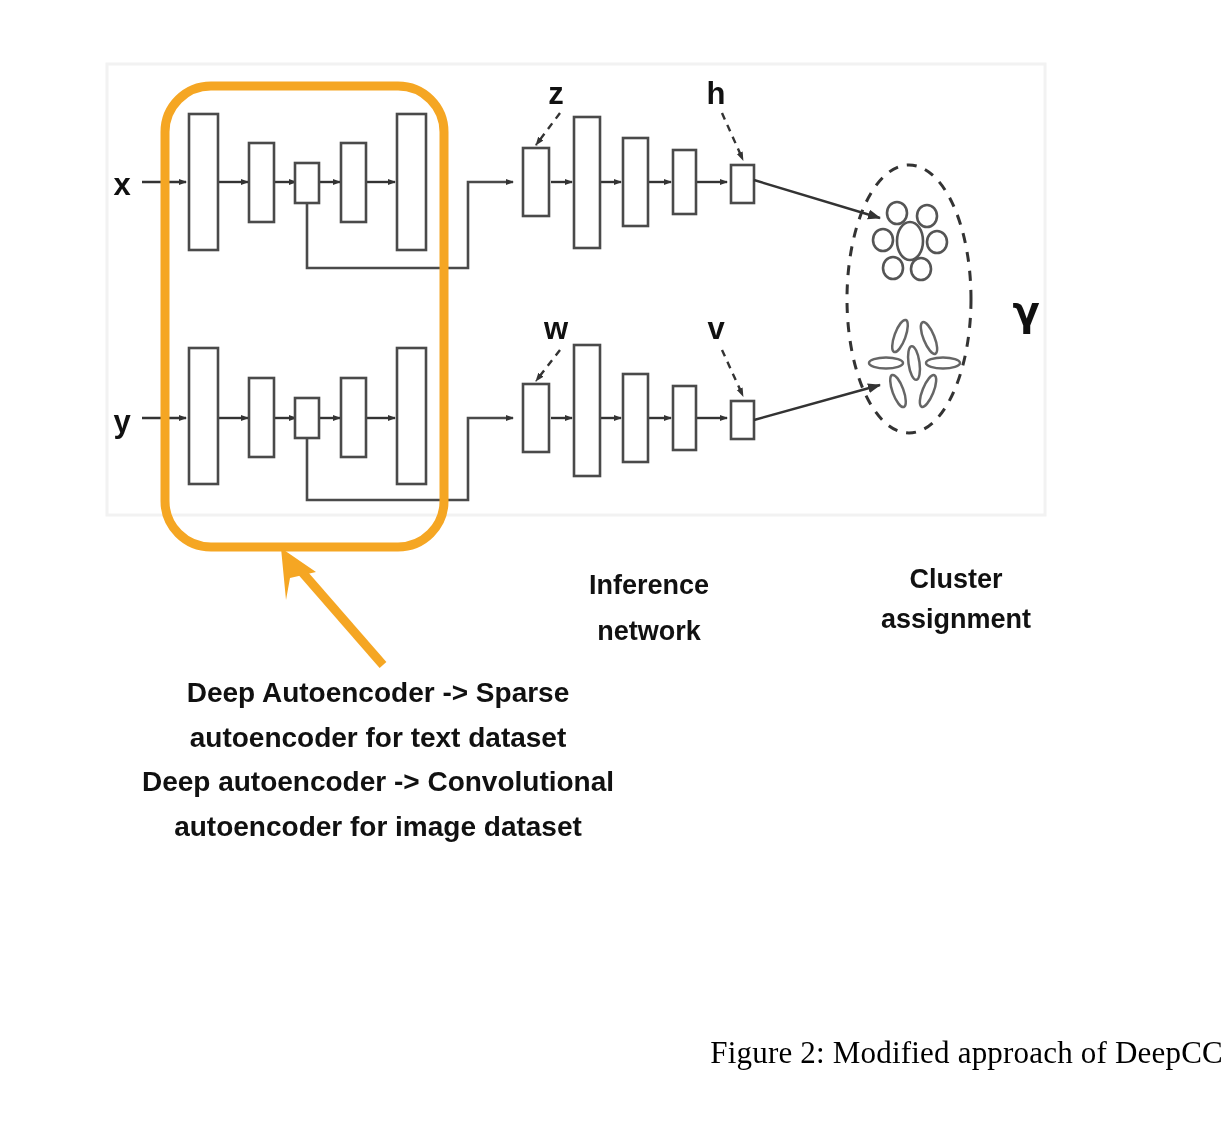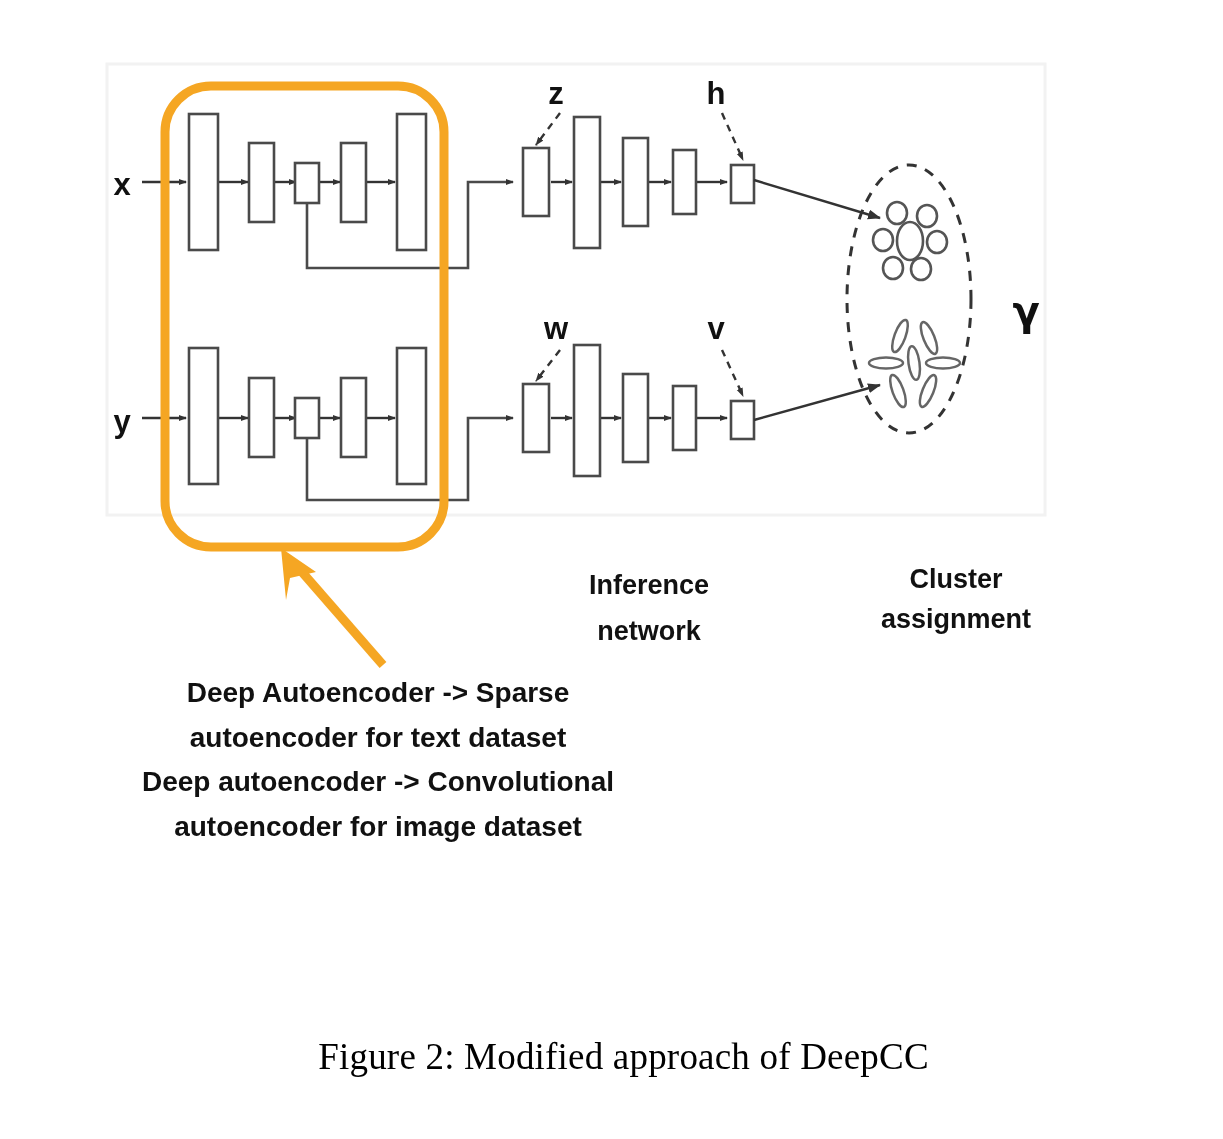--- a/index.html
+++ b/index.html
@@ -16,23 +16,23 @@
     fill:#111111;
   }
   .var-label{font-size:31px;}
   .greek-label{font-size:40px;font-family:"DejaVu Sans", sans-serif;}
   .section-label{font-size:27px;}
   .annot-label{font-size:28px;}
   .caption{
     position:absolute;
     left:0;right:0;
     top:1035px;
-    text-align:center;
+    text-align:right;
     font-family:"Liberation Serif", serif;
-    font-size:37px;
+    font-size:31px;
     color:#000000;
     letter-spacing:0.2px;
     margin-left:24px;
   }
 </style>
 </head>
 <body>
 
 <div id="figure-root">
 

